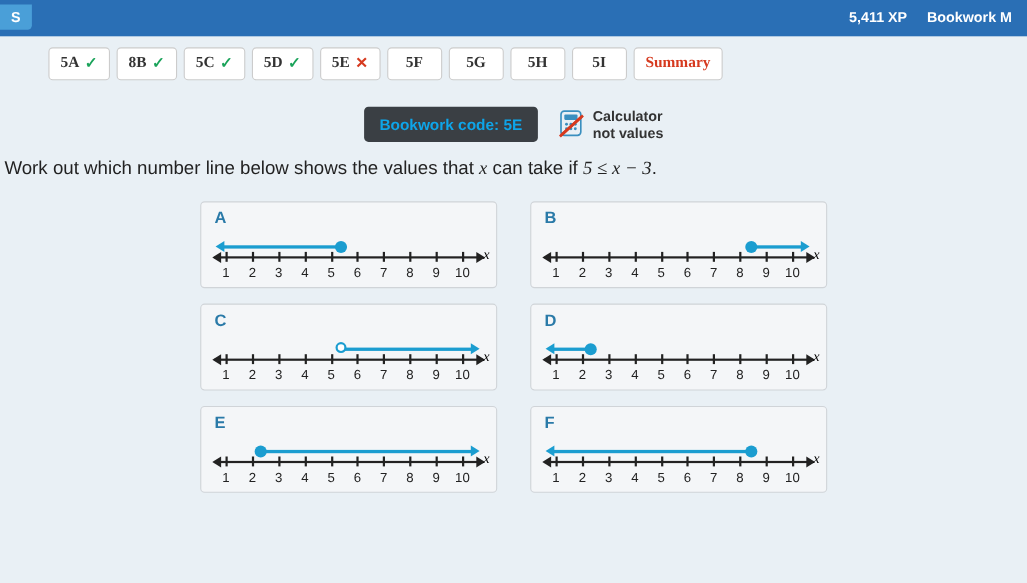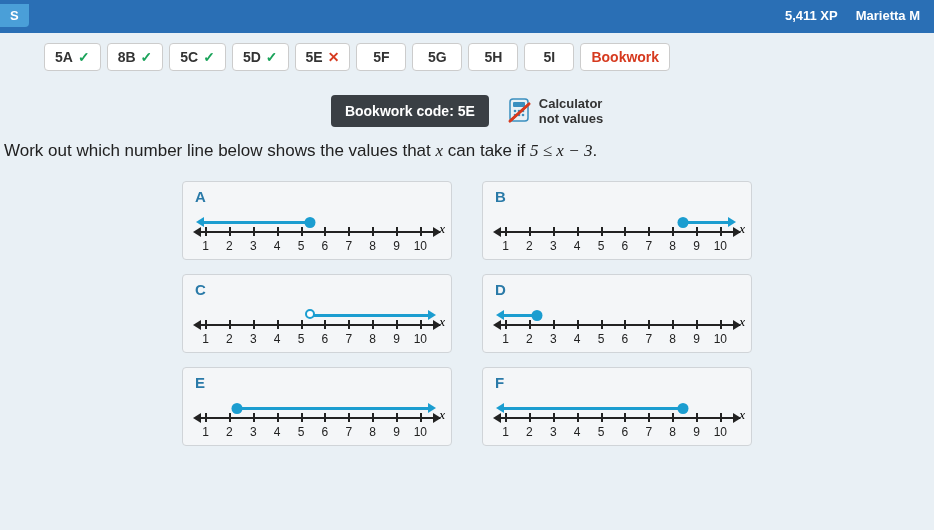--- a/index.html
+++ b/index.html
@@ -44,35 +44,36 @@
     padding: 5px 10px;
     font-size: 14px;
     font-weight: bold;
     color: #333;
     display: flex;
     align-items: center;
     gap: 5px;
     cursor: pointer;
     min-width: 50px;
     justify-content: center;
+    font-family: Liberation Serif, serif;
   }
   .tab.summary { color: #d63a1f; min-width: 80px;}
   .tab .mark { font-weight: bold; }
   .mark.green { color: #1aa35a; }
   .mark.red { color: #d63a1f; }
   .info-row {
     display: flex;
     justify-content: center;
     align-items: center;
     gap: 18px;
     margin: 24px 0 14px;
   }
   .code-badge {
     background: #3a3f44;
-    color: #ffffff;
+    color: #0ea5e9;
     padding: 8px 14px;
     border-radius: 4px;
     font-size: 14px;
     font-weight: bold;
   }
   .calc {
     display: flex;
     align-items: center;
     gap: 6px;
     font-size: 13px;
@@ -200,21 +201,21 @@
   .dot.closed { background:#1b9dd0; }
   .dot.open { background:#fff; border:2.5px solid #1b9dd0; width:10px; height:10px; top:9px;}
 </style>
 </head>
 <body>
 
 <div class="topbar">
   <div class="topbar-left">S</div>
   <div class="topbar-right">
     <span>5,411 XP</span>
-    <span>Marietta M</span>
+    <span>Bookwork M</span>
   </div>
 </div>
 
 <div class="content-wrap">
   <div class="tabs" id="tabs">
       <div class="tab">
         <span>5A</span>
         <span class="mark green">✓</span>
       </div>
       <div class="tab">
@@ -239,21 +240,21 @@
       <div class="tab">
         <span>5G</span>
       </div>
       <div class="tab">
         <span>5H</span>
       </div>
       <div class="tab">
         <span>5I</span>
       </div>
       <div class="tab summary">
-        <span>Bookwork</span>
+        <span>Summary</span>
       </div>
     </div>
 
   <div class="info-row">
     <div class="code-badge">
       <span>Bookwork code:</span>
       <span>5E</span>
     </div>
     <div class="calc">
       <span class="calc-icon">

